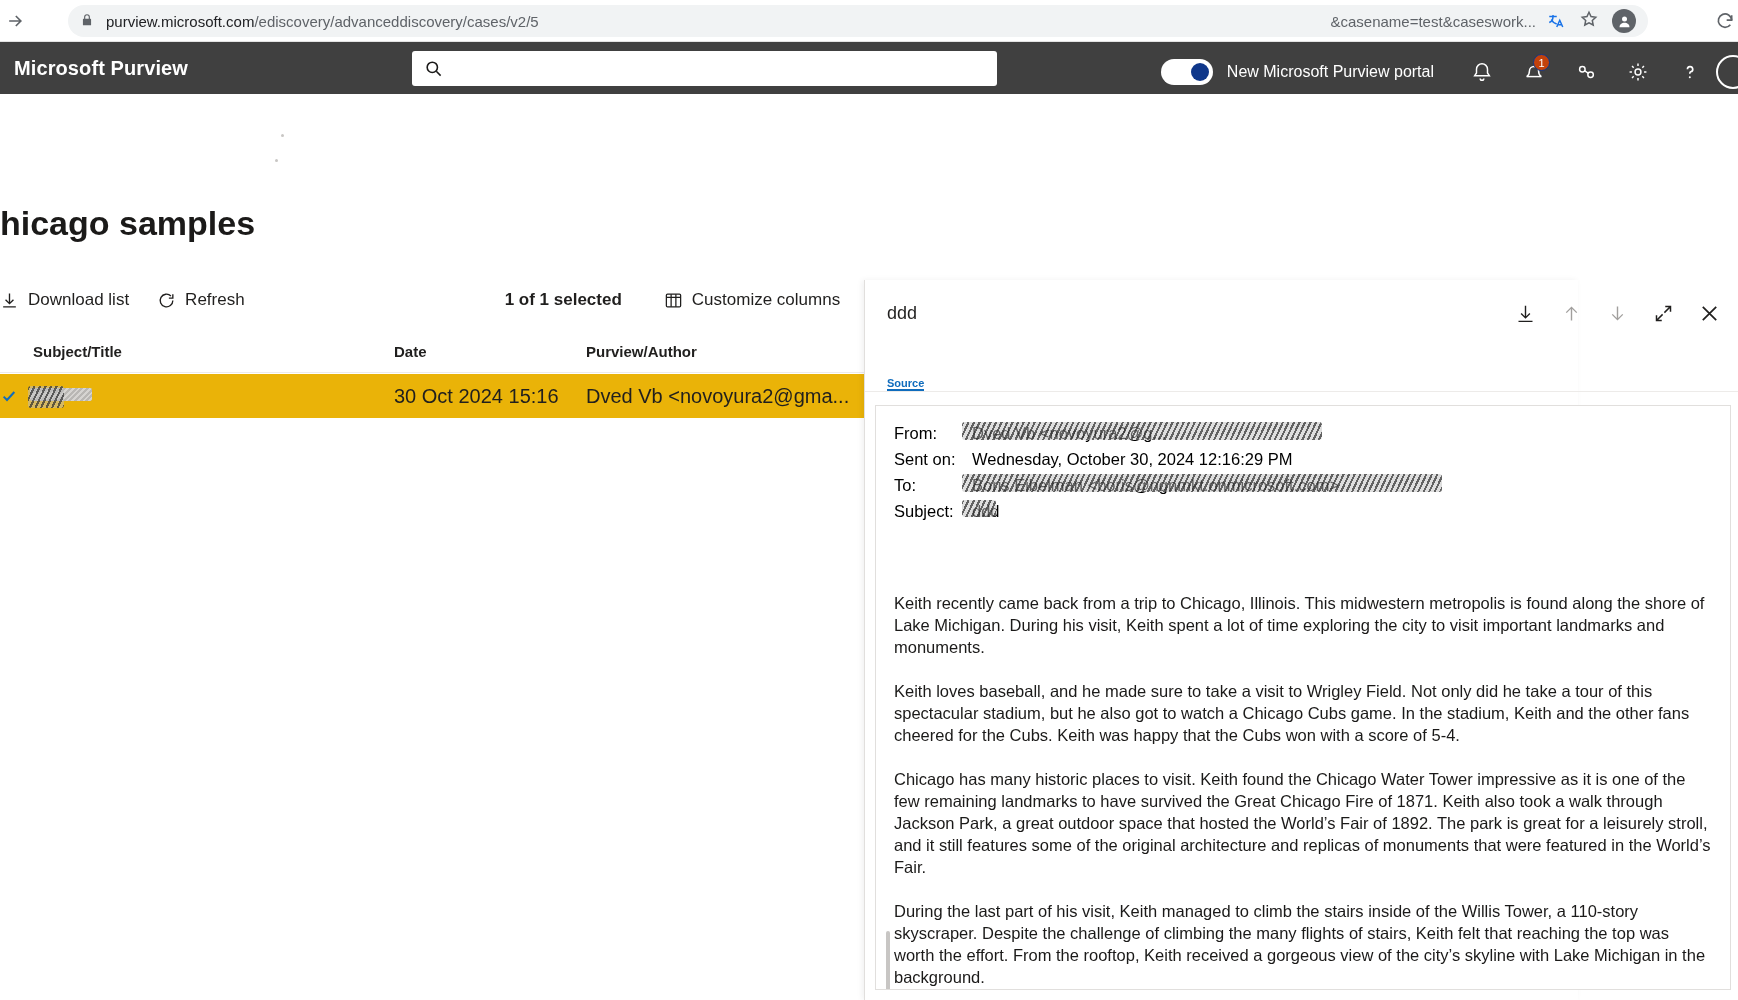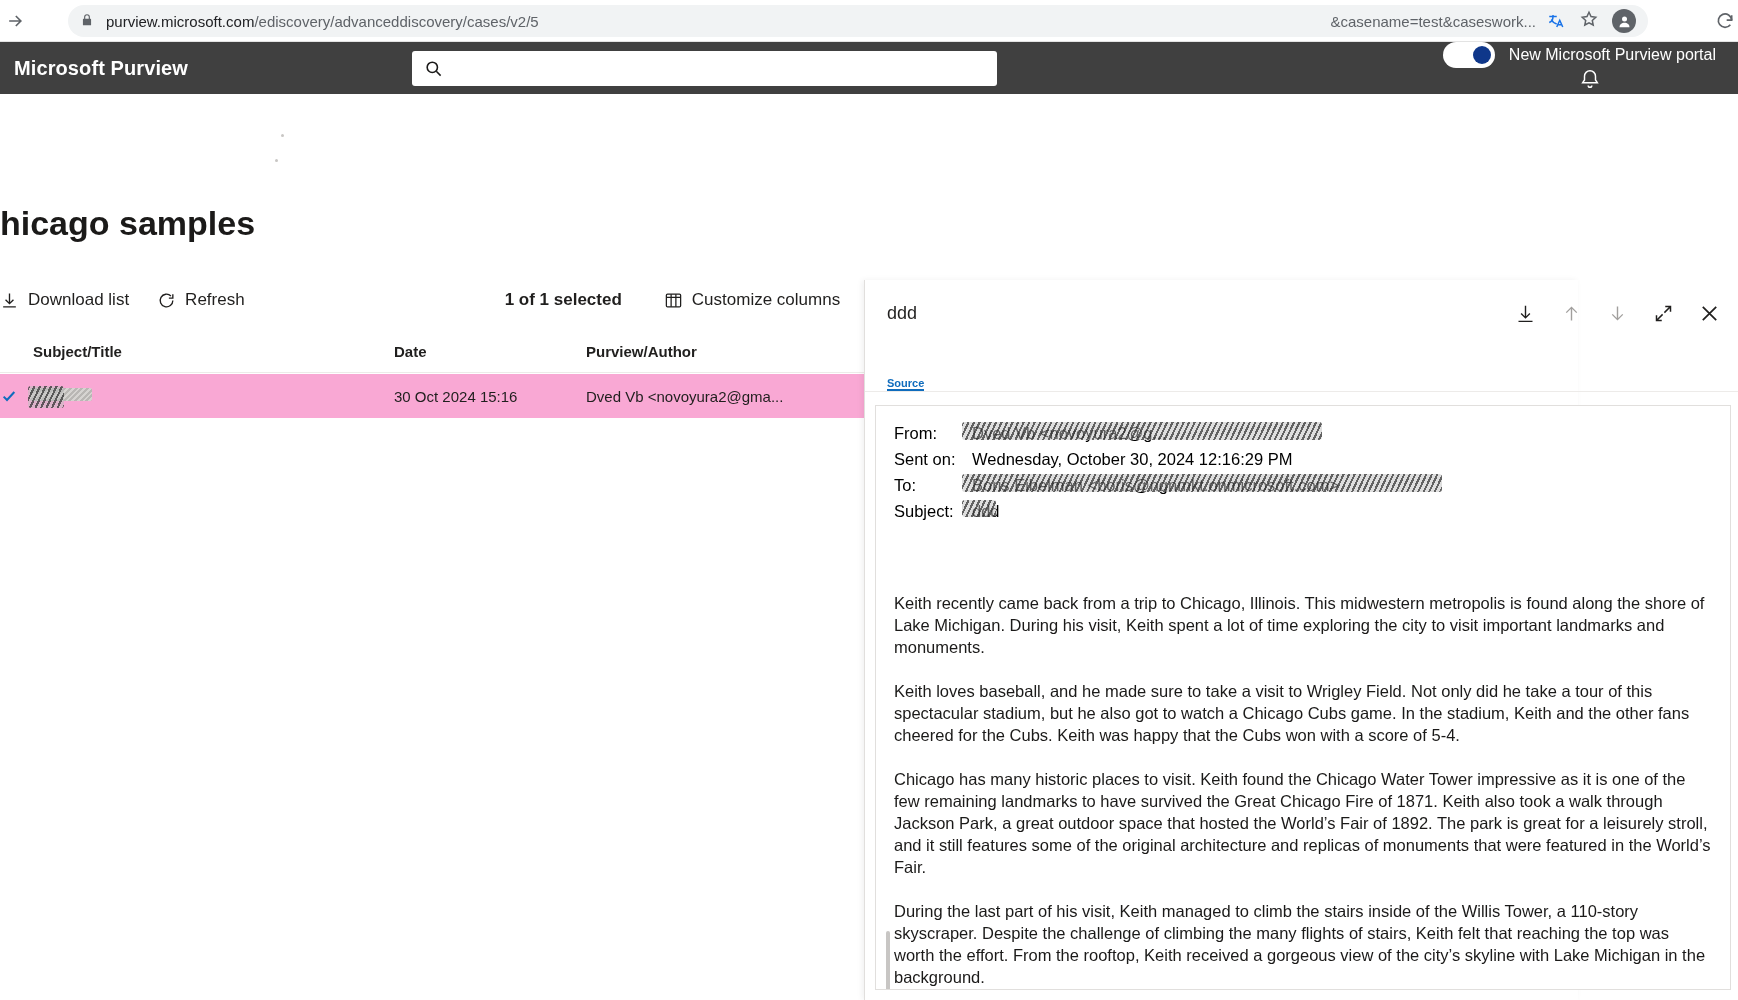--- a/index.html
+++ b/index.html
@@ -74,21 +74,21 @@
     display: flex; align-items: center; padding: 0 12px;
   }
   .suite-search .s-ico { color:#1b1a19; margin-right: 12px; display:flex; }
   .suite-search input {
     border: 0; outline: 0; font-size: 15px; color:#323130;
     font-family: "Liberation Sans", sans-serif; width: 100%;
     background: transparent;
   }
   .suite-right {
     position: absolute; right: 0; top: 0; height: 60px;
-    display: flex; align-items: center; gap: 0; flex-direction: column;
+    display: flex; align-items: center; gap: 0;
   }
   .toggle-group { display:flex; align-items:center; margin-right: 22px; }
   .toggle {
     width: 52px; height: 26px; border-radius: 13px; background: #ffffff;
     position: relative; margin-right: 14px;
   }
   .toggle .knob {
     position:absolute; right: 4px; top: 4px; width: 18px; height: 18px;
     border-radius: 50%; background: #0f378a;
   }
@@ -136,23 +136,23 @@
   .table-head {
     position: absolute; left: 0; top: 237px; width: 870px; height: 42px;
     border-bottom: 1px solid #edebe9;
     display: flex; align-items: center;
     font-size: 15px; font-weight: 600; color: #201f1e;
   }
   .th { position: absolute; white-space: nowrap; }
 
   .table-row {
     position: absolute; left: 0; top: 280px; width: 870px; height: 44px;
-    background: #f9a8d4;
-    display: flex; align-items: center;
-    font-size: 15px; color: #201f1e;
+    background: #eab308;
+    display: flex; align-items: center;
+    font-size: 20px; color: #201f1e;
   }
   .row-check {
     position: absolute; left: 0px; top: 13px; width: 18px; height: 18px;
     color: #0f6cbd; font-size: 16px; display:flex; align-items:center; justify-content:center;
   }
   .td { position: absolute; white-space: nowrap; }
   .redact {
     background: repeating-linear-gradient(135deg,#b9b7b4 0 2px,#d6d4d1 2px 4px);
     border-radius: 2px; display:inline-block;
   }

